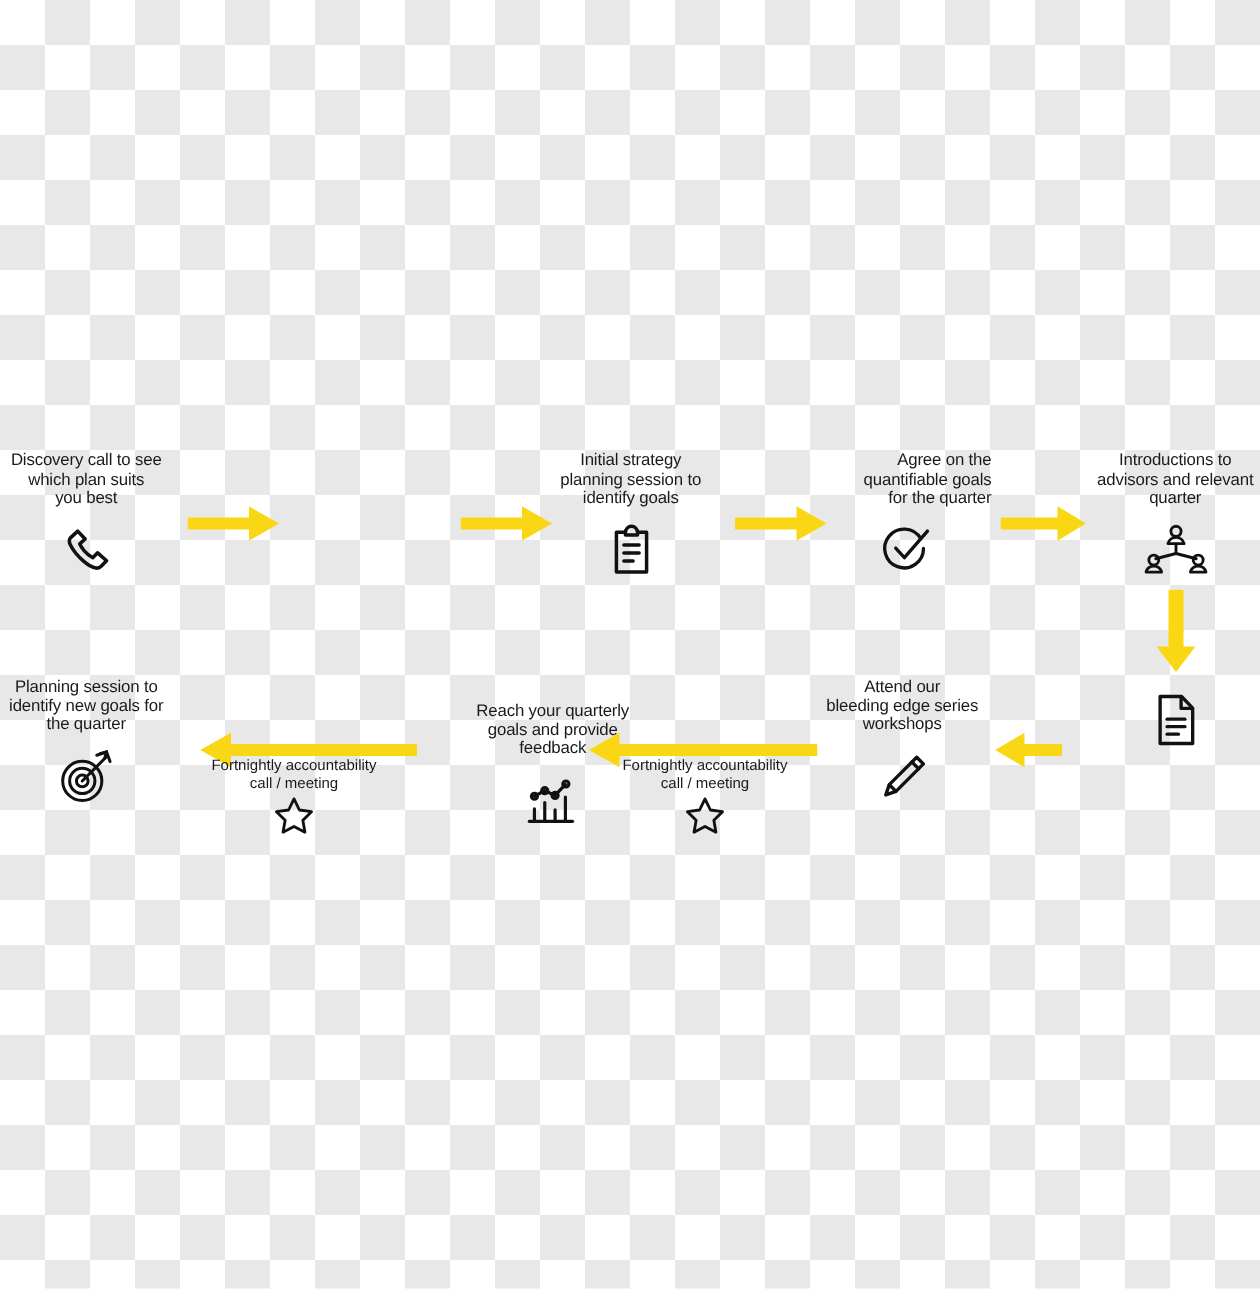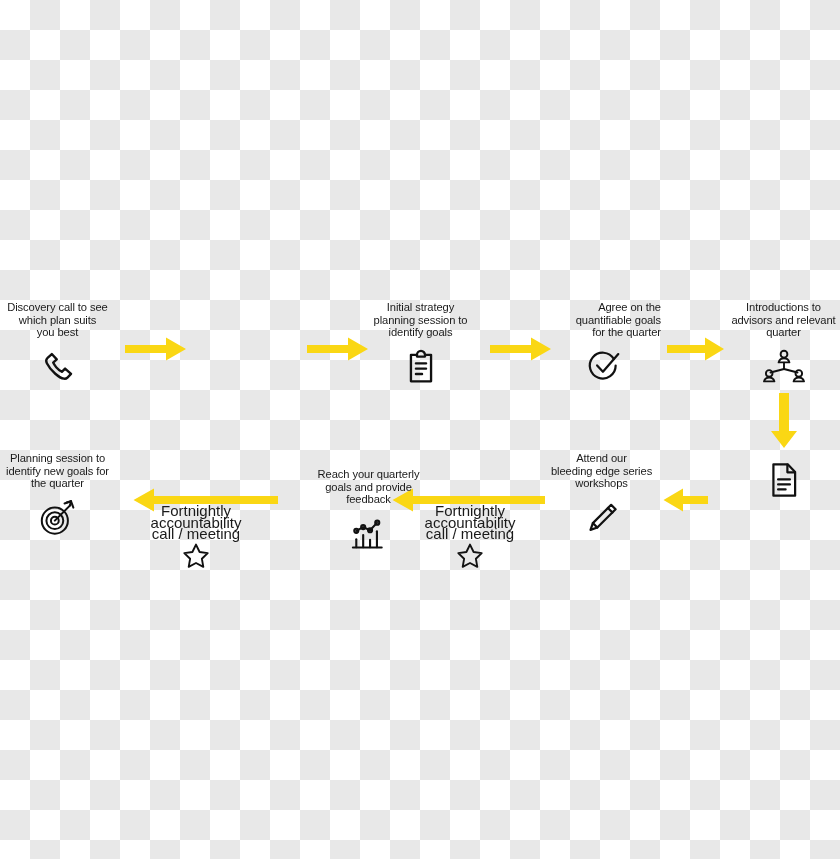--- a/index.html
+++ b/index.html
@@ -57,21 +57,21 @@
   .arrow {
     position: absolute;
   }
   .arrow svg { display: block; }
 
   .mid-note {
     position: absolute;
     text-align: center;
   }
   .mid-note-label {
-    font-size: 15px;
+    font-size: 10px;
     line-height: 11.6px;
     color: #1a1a1a;
     white-space: pre-line;
   }
   .mid-note-icon {
     margin-top: 3px;
     display: flex;
     align-items: center;
     justify-content: center;
   }

